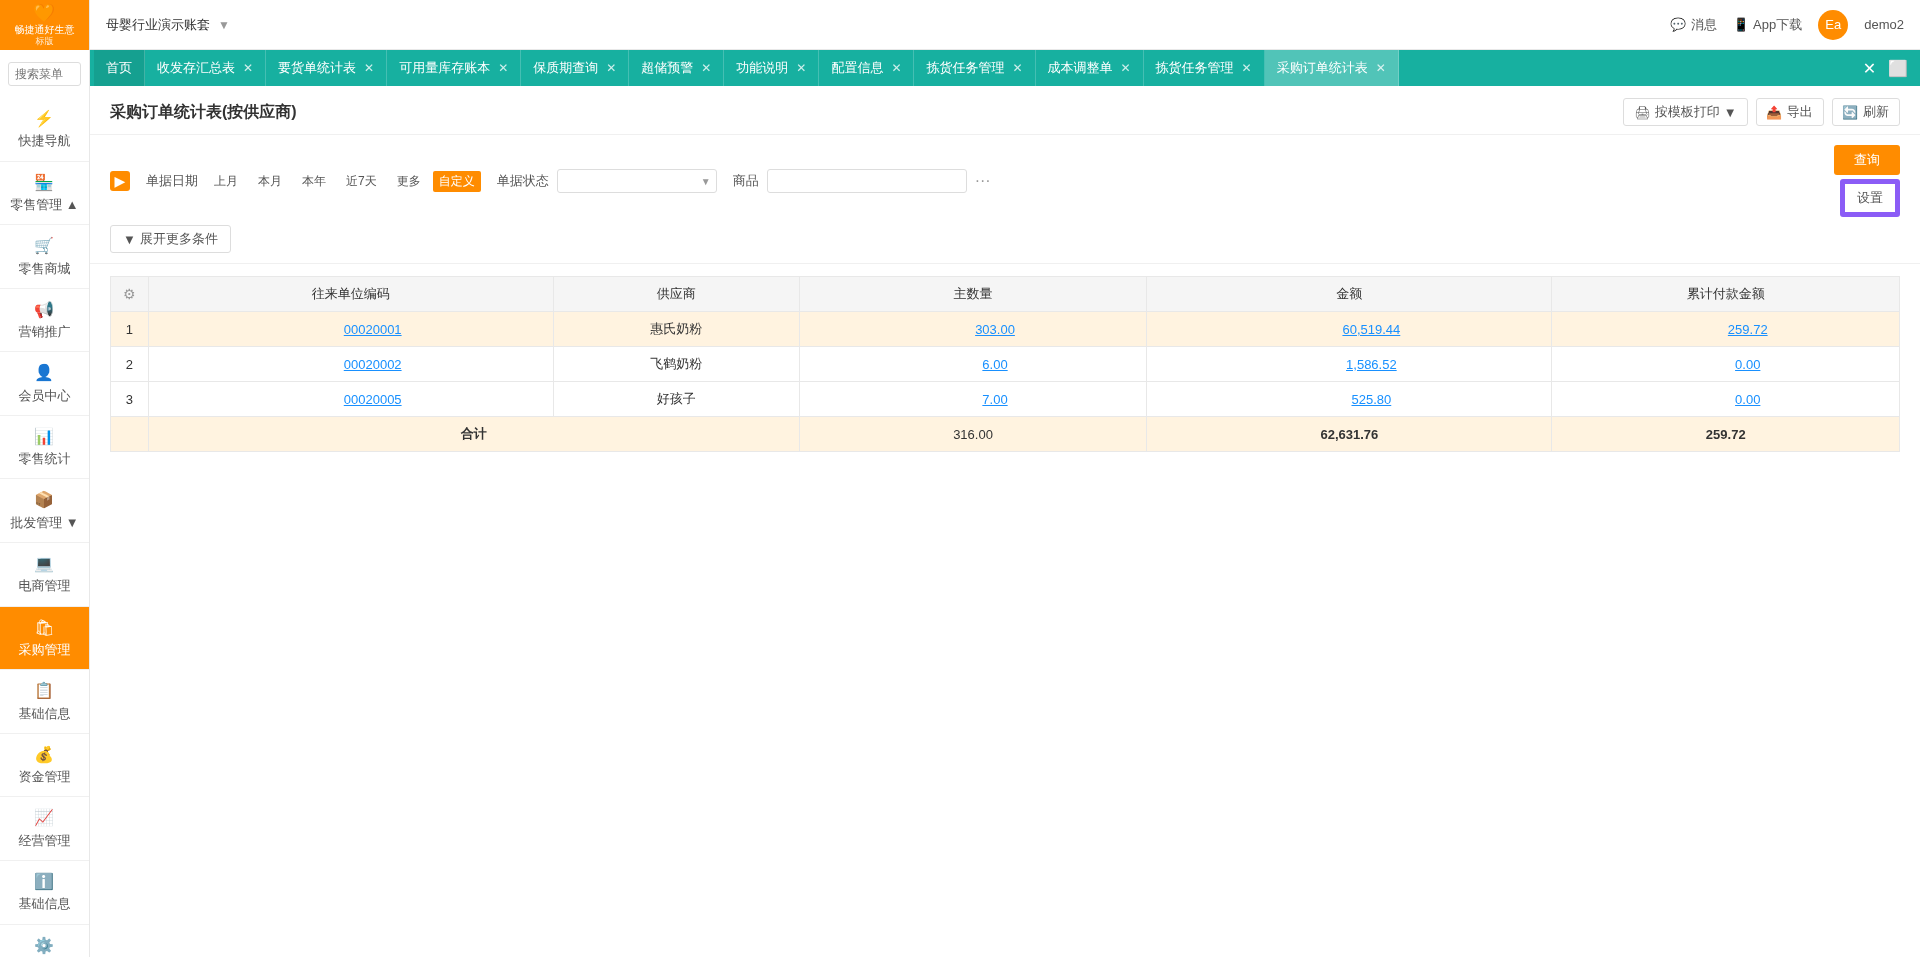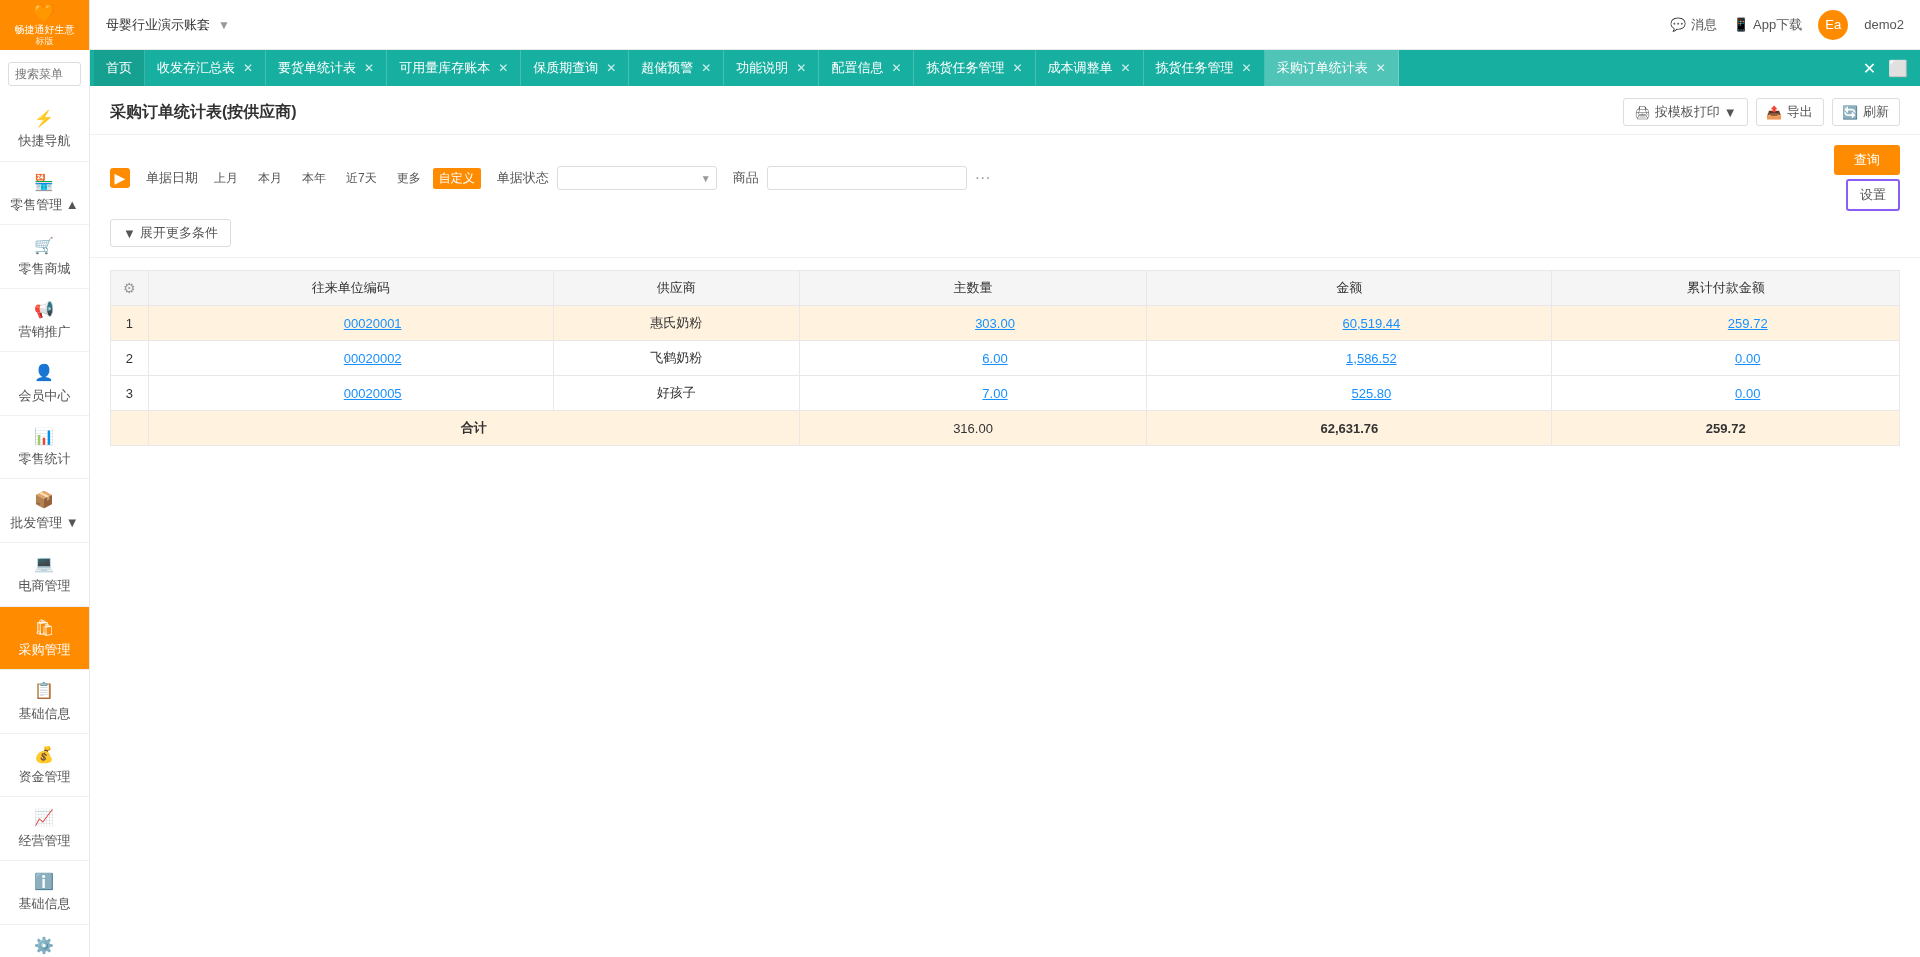--- a/index.html
+++ b/index.html
@@ -319,21 +319,21 @@
       color: #fff;
       border: none;
       border-radius: 3px;
       padding: 6px 20px;
       cursor: pointer;
       font-size: 13px;
     }
     .btn-settings {
       background: #fff;
       color: #555;
-      border: 2px solid #8b5cf6;
+      border: 5px solid #8b5cf6;
       border-radius: 3px;
       padding: 5px 12px;
       cursor: pointer;
       font-size: 13px;
     }
     .filter-row2 {
       margin-top: 8px;
       display: flex;
       align-items: center;
       gap: 8px;

